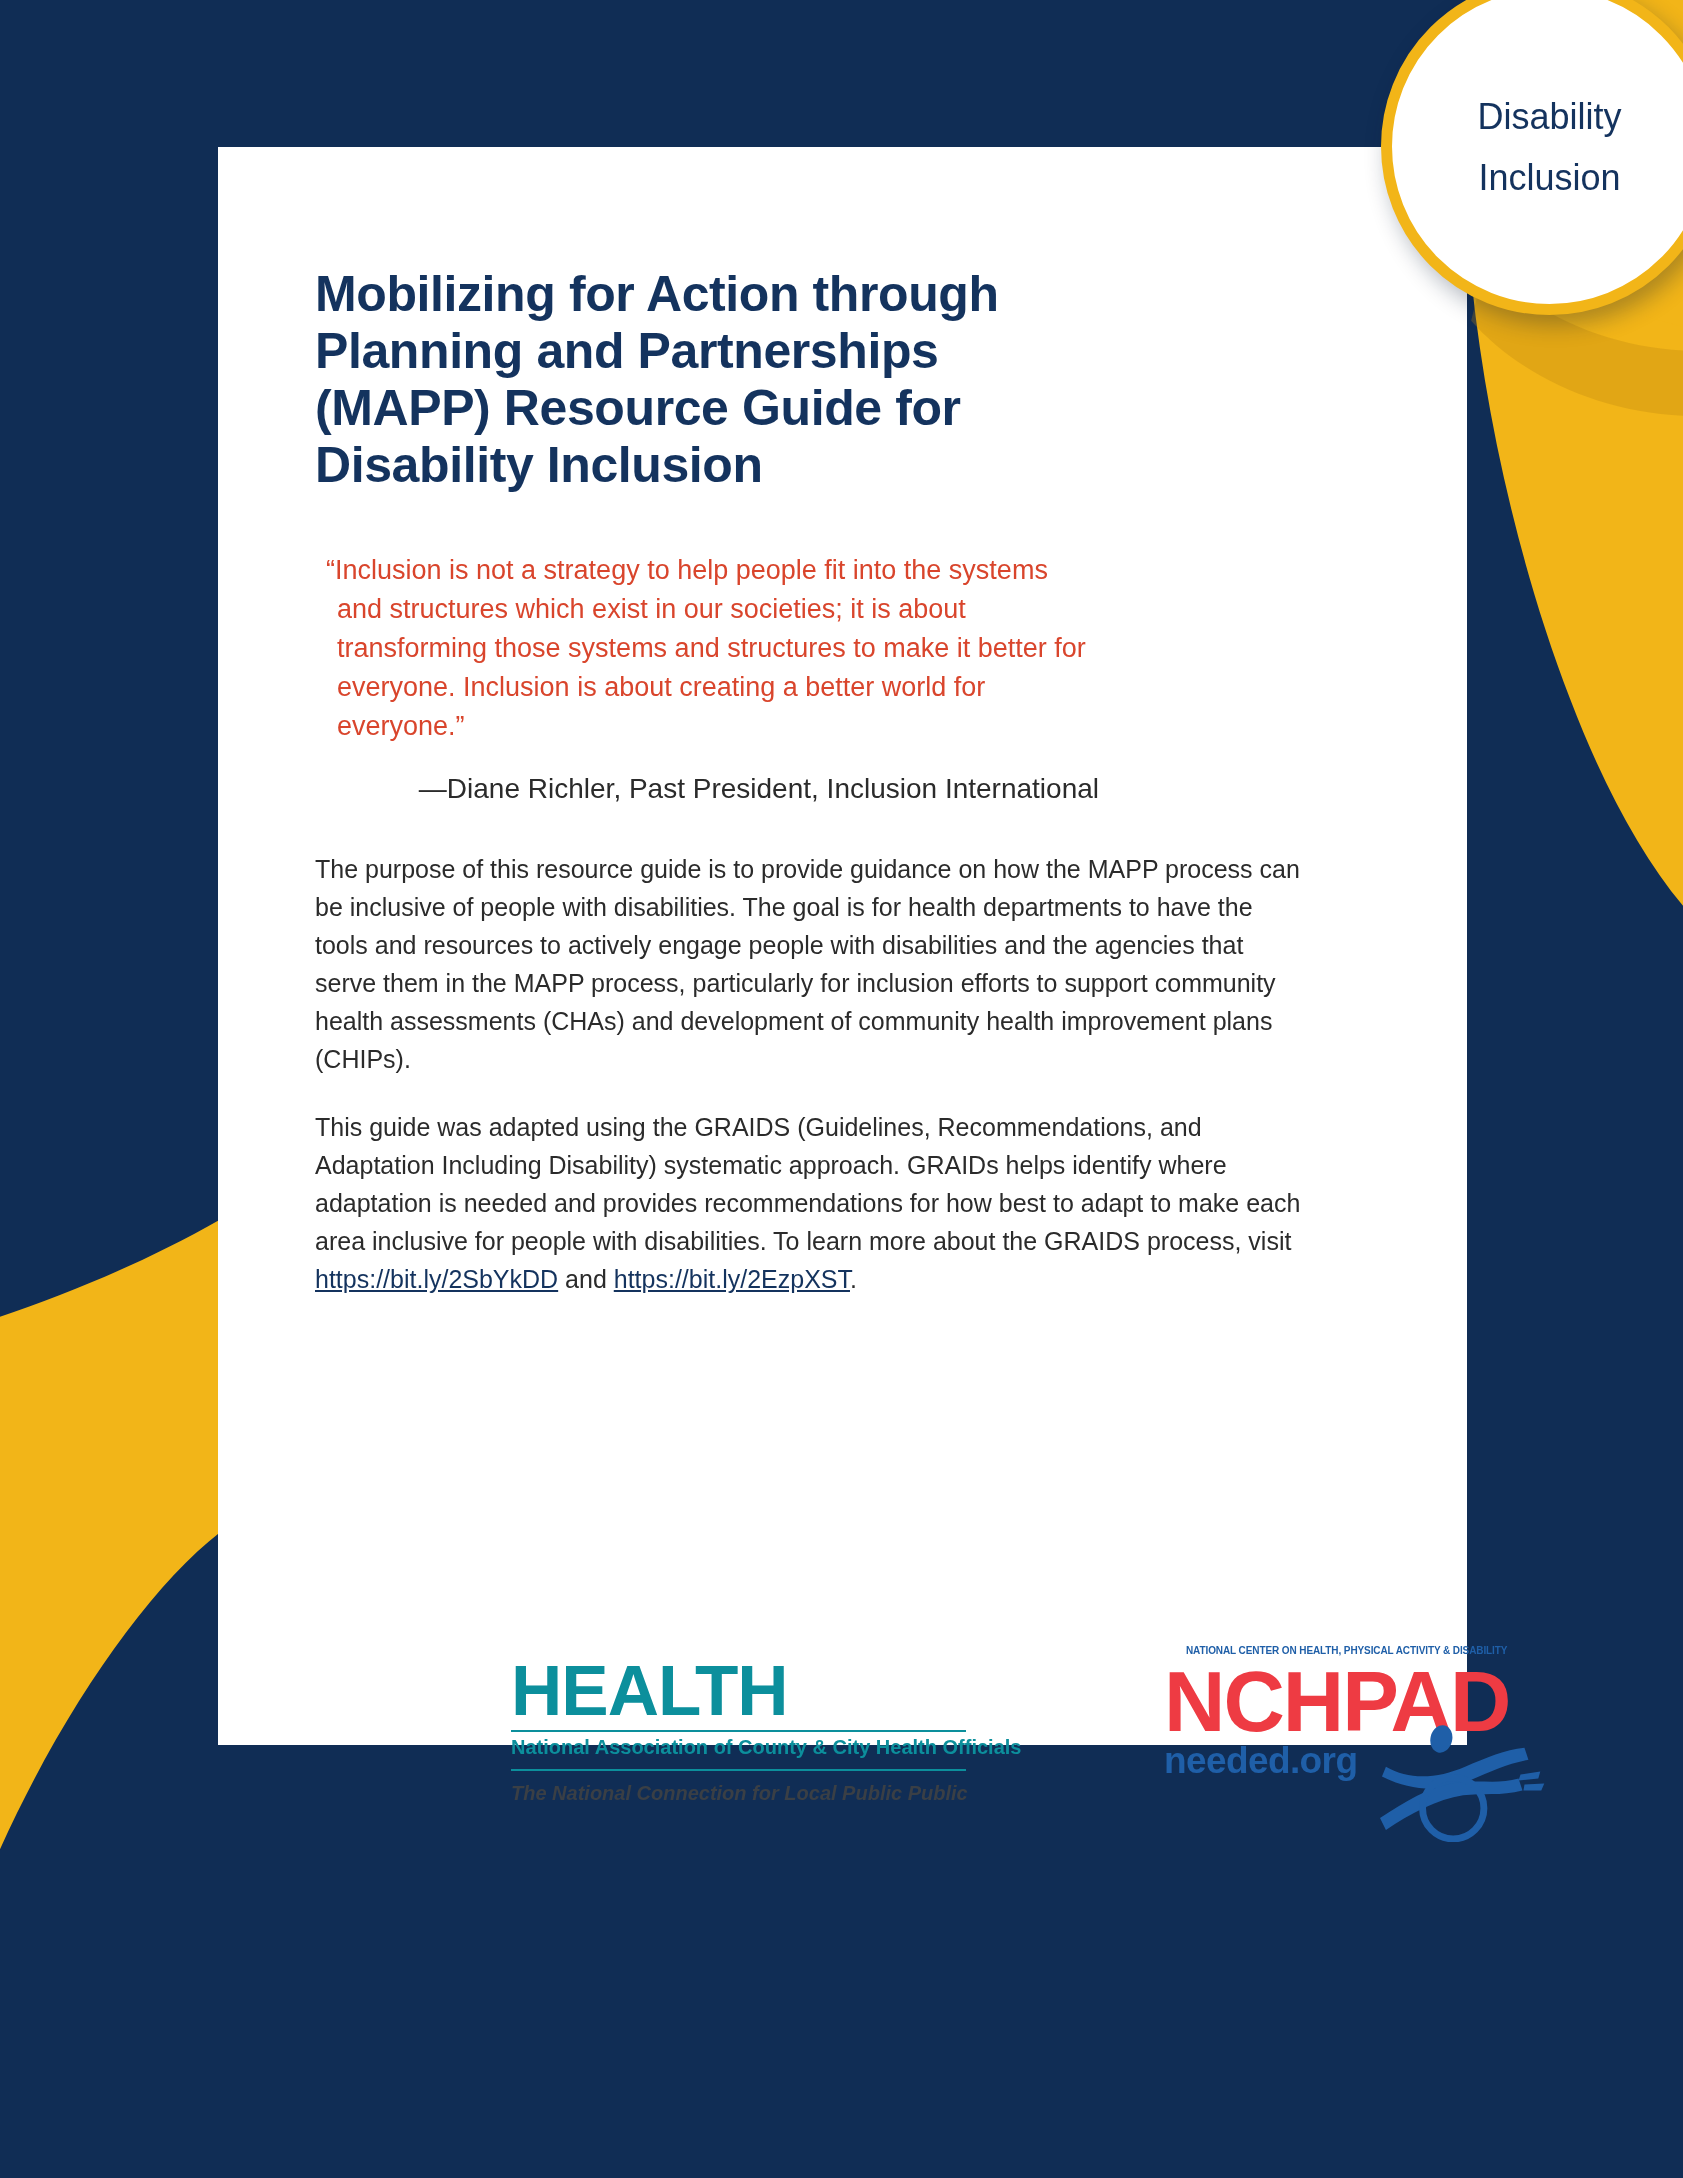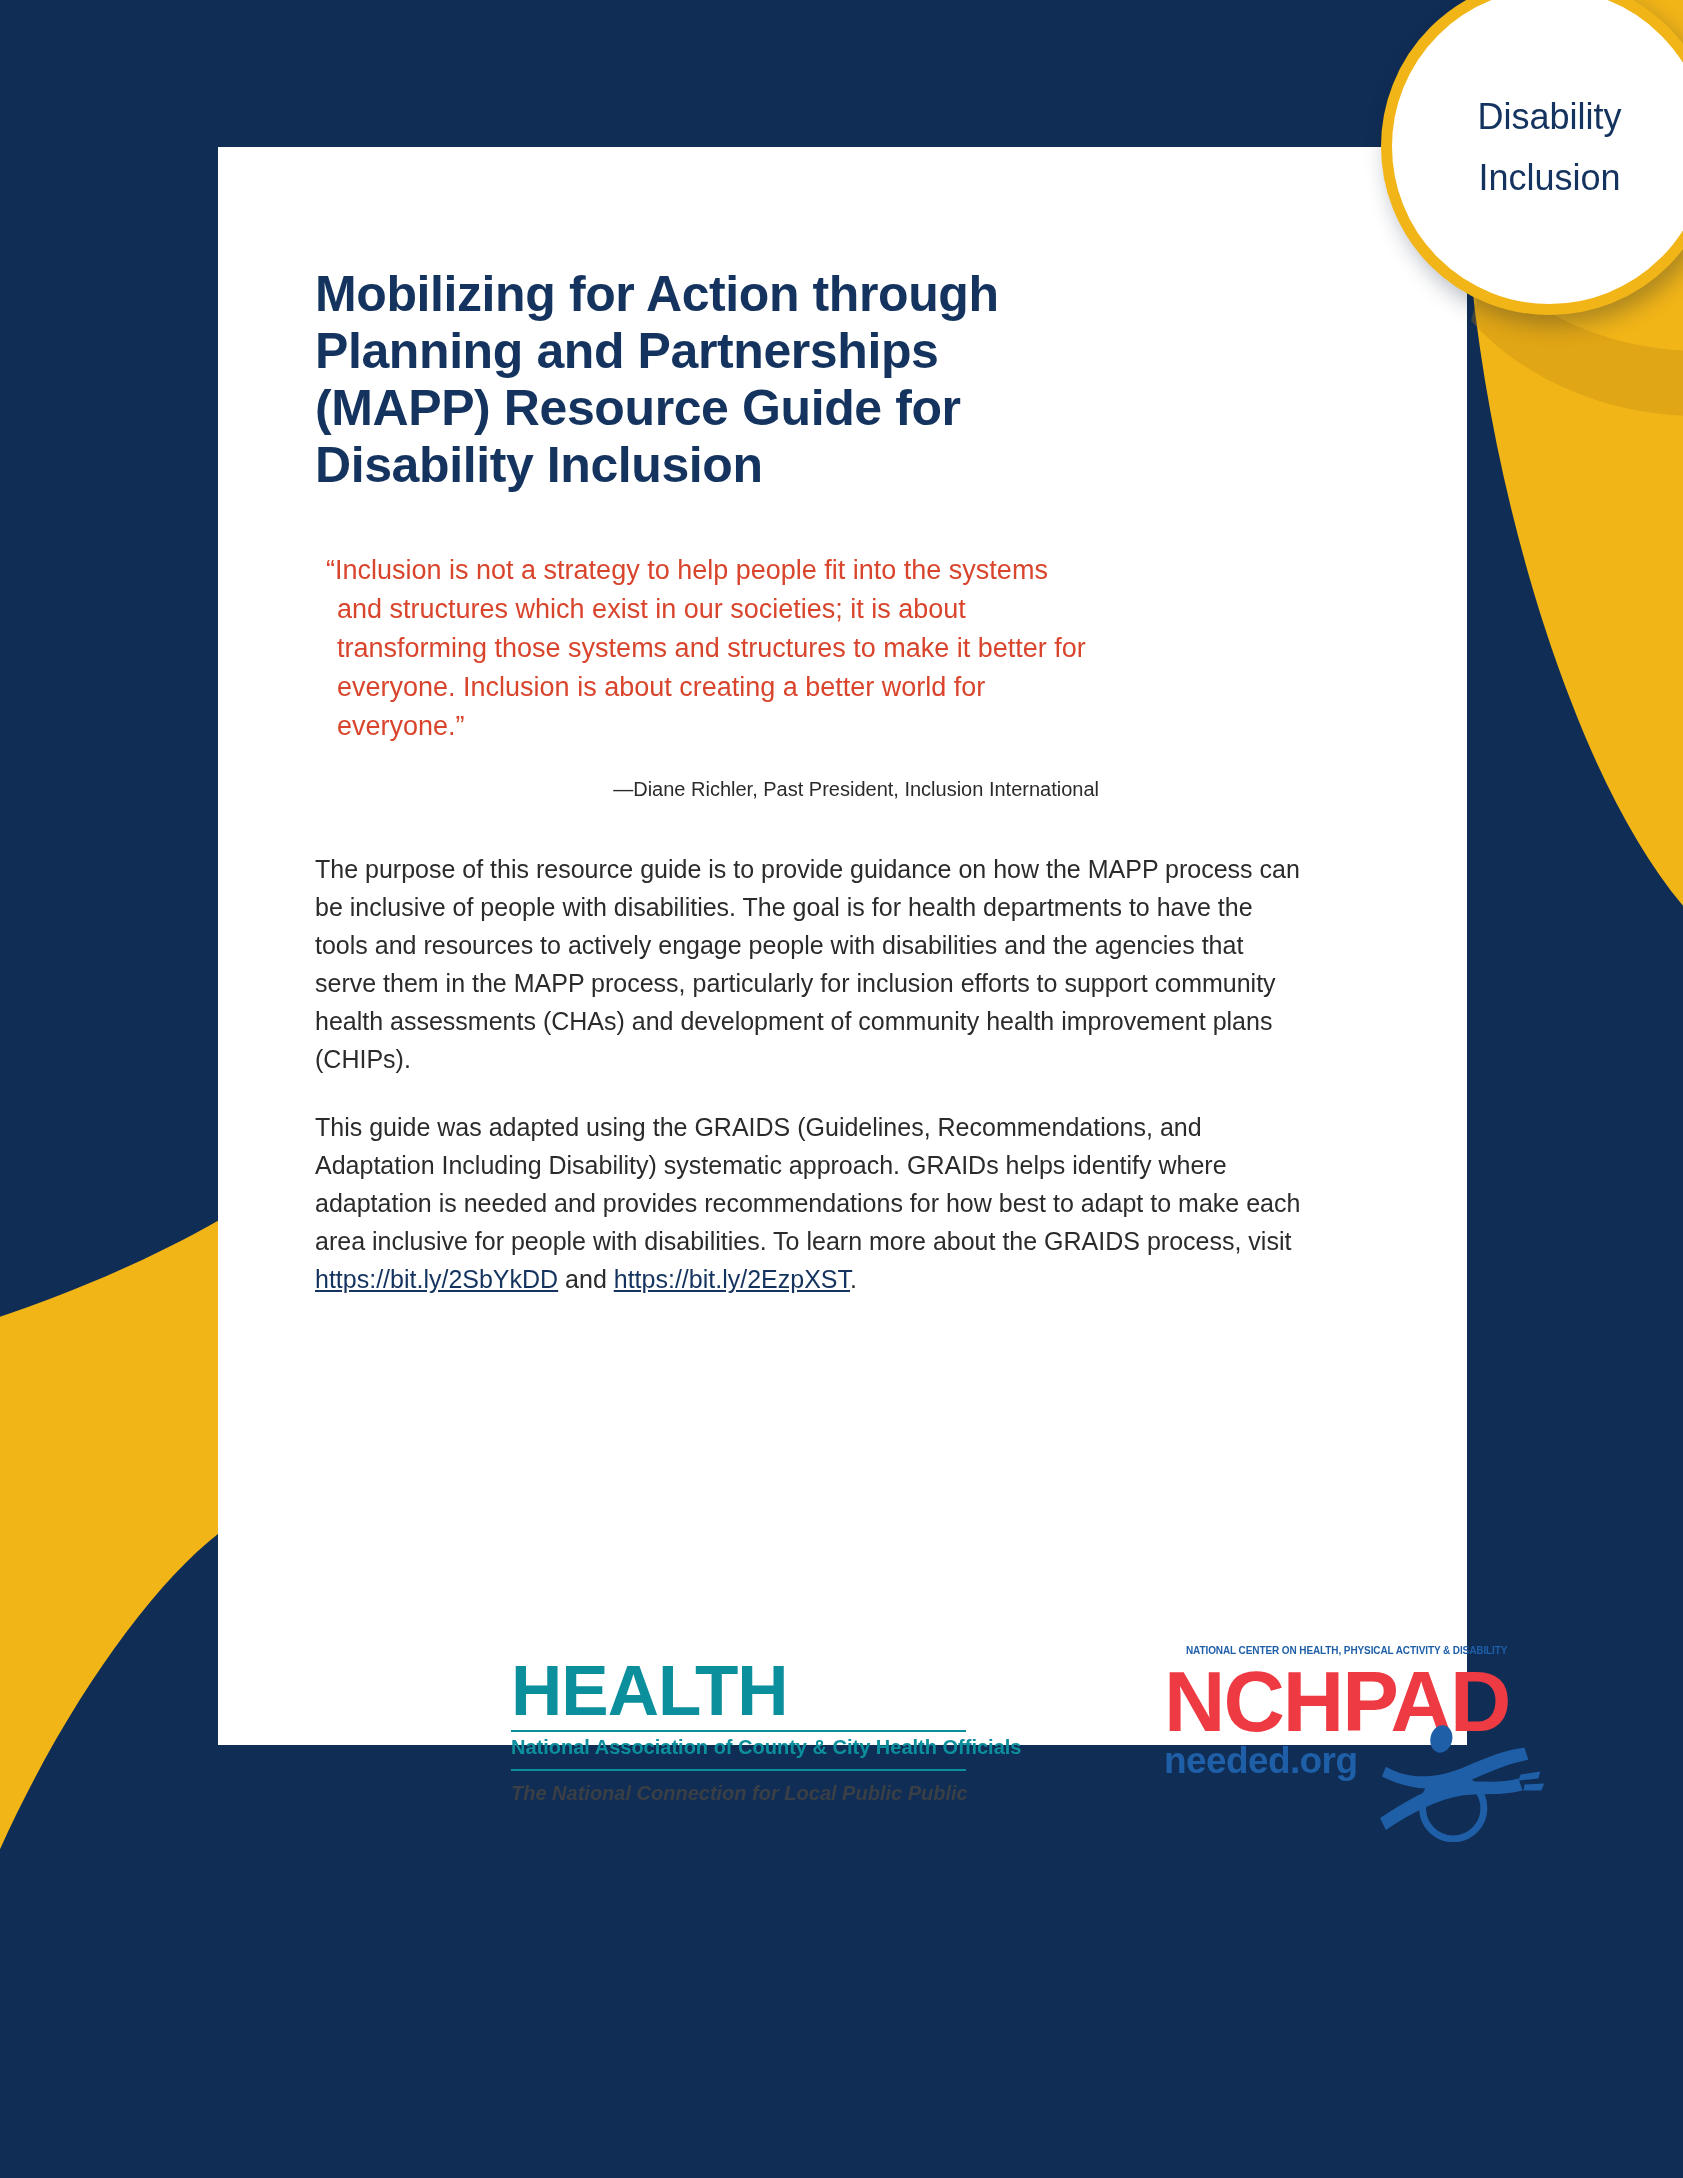--- a/index.html
+++ b/index.html
@@ -74,21 +74,21 @@
     color: #D9452C;
     font-size: 27px;
     line-height: 39px;
     font-family: "Liberation Sans", sans-serif;
     text-indent: -11px;
   }
   #quote-attribution {
     margin: 28px 0 0 0;
     text-align: right;
     color: #2B2B2B;
-    font-size: 20px;
+    font-size: 28px;
     line-height: 30px;
     font-family: "Liberation Sans", sans-serif;
   }
 
   
   .body-para {
     margin: 0;
     color: #2B2B2B;
     font-size: 25px;
     line-height: 38px;

